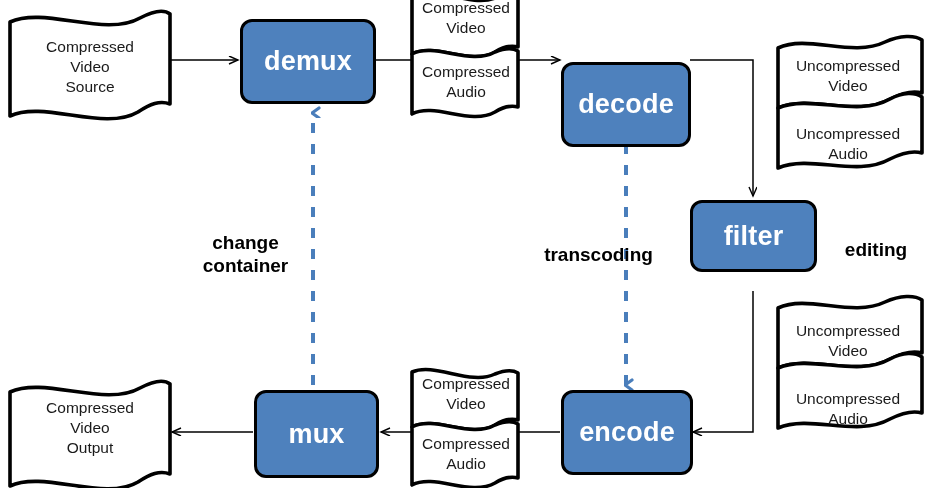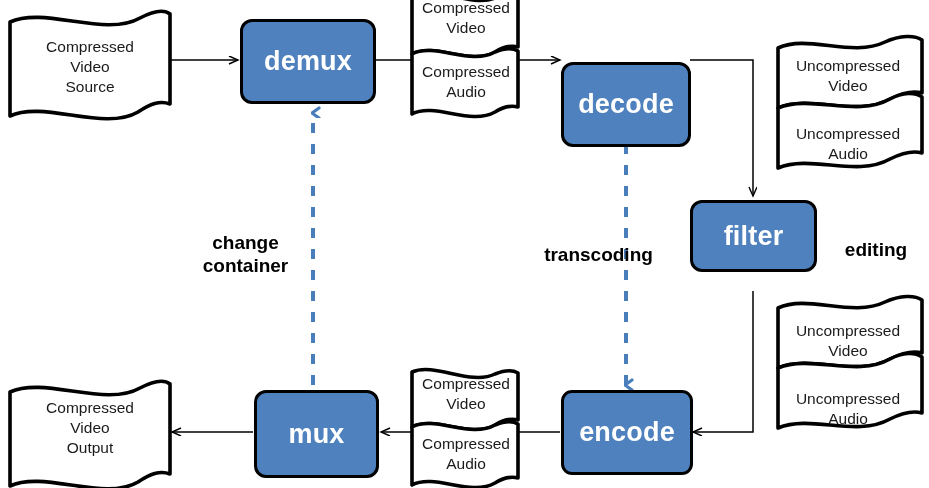--- a/index.html
+++ b/index.html
@@ -89,21 +89,21 @@
 
   <div class="proc" style="left:240px;top:19px;width:136px;height:85px;">
     <span>demux</span>
   </div>
   <div class="proc" style="left:561px;top:19px;width:130px;height:85px;margin-top:43px;">
     <span>decode</span>
   </div>
   <div class="proc" style="left:690px;top:200px;width:127px;height:72px;">
     <span>filter</span>
   </div>
-  <div class="proc" style="left:561px;top:390px;width:132px;height:85px;border-radius:11px;">
+  <div class="proc" style="left:561px;top:390px;width:132px;height:85px;">
     <span>encode</span>
   </div>
   <div class="proc" style="left:254px;top:390px;width:125px;height:88px;">
     <span>mux</span>
   </div>
 
   <div class="doclabel" style="left:8px;top:37px;width:164px;">Compressed
 Video
 Source</div>
 

